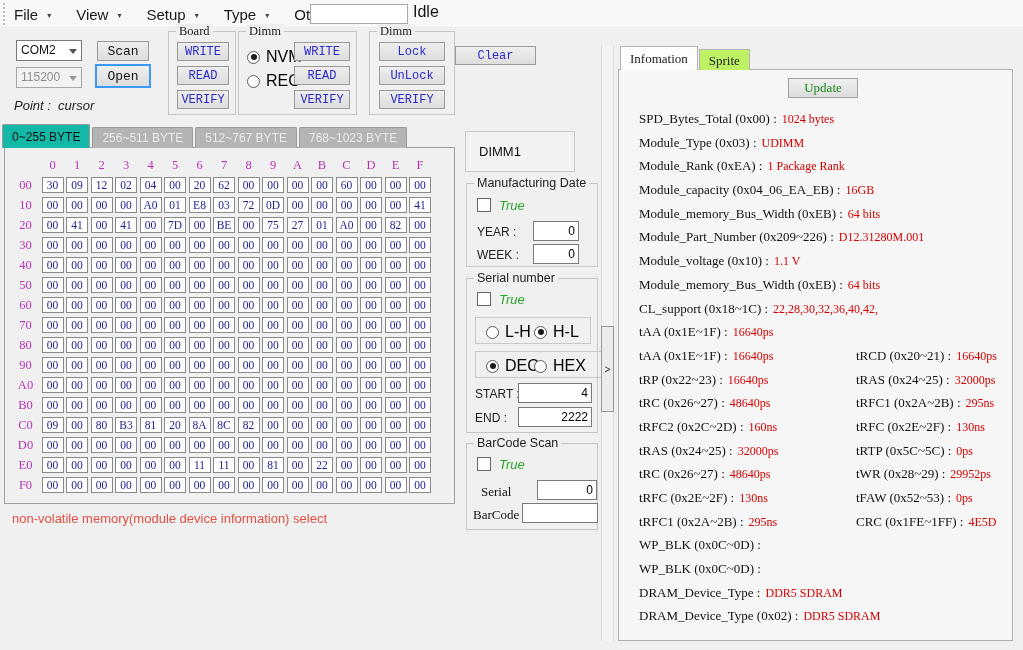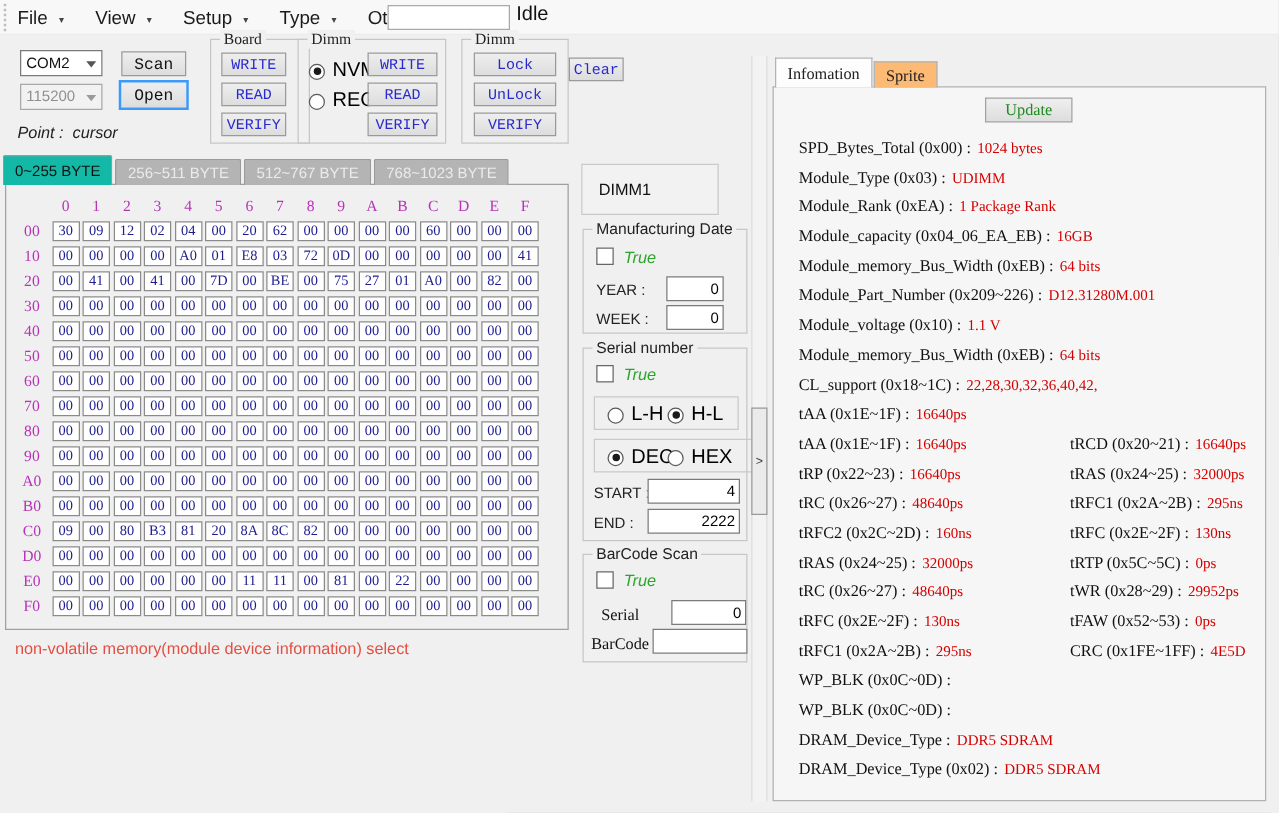--- a/index.html
+++ b/index.html
@@ -50,21 +50,21 @@
   .subbox { position:absolute; border:1px solid #c9c9c9; }
   .seriflbl { font-family:"Liberation Serif",serif; font-size:13px; color:#111; position:absolute; }
   .sanslbl { font-size:12px; color:#222; position:absolute; }
 
   
   .splitter { position:absolute; left:601px; top:45px; width:13px; height:596px; background:#f3f3f3; border-left:1px solid #dcdcdc; border-right:1px solid #dcdcdc; }
   .split-btn { position:absolute; left:-1px; top:281px; width:13px; height:86px; background:#ebebeb; border:1px solid #999; font-size:10px; color:#333; display:flex; align-items:center; justify-content:center; cursor:default; }
 
   
   .info-tabs { position:absolute; left:620px; top:46px; display:flex; align-items:flex-end; gap:1px; z-index:2; }
-  .itab { font-family:"Liberation Serif",serif; font-size:13px; padding:0 9px; height:21px; line-height:21px; background:#fdba74; color:#222; border:1px solid #b4b4b4; border-bottom:none; cursor:default; }
+  .itab { font-family:"Liberation Serif",serif; font-size:13px; padding:0 9px; height:21px; line-height:21px; background:#bef264; color:#222; border:1px solid #b4b4b4; border-bottom:none; cursor:default; }
   .itab.active { background:#fdfdfd; height:24px; line-height:24px; }
   .infopanel { position:absolute; left:618px; top:69px; width:395px; height:572px; border:1px solid #b0b0b0; background:#f6f6f6; }
   .update-btn { position:absolute; left:169px; top:8px; width:70px; height:20px; font-family:"Liberation Serif",serif; font-size:13px; color:#1f8a1f; background:linear-gradient(#efefef,#ddd); border:1px solid #a0a0a0; }
   .info-fields { position:absolute; left:0; top:36px; width:395px; }
   .frow { position:relative; height:23.7px; line-height:23.7px; padding-left:20px; white-space:nowrap; }
   .flabel { font-family:"Liberation Serif",serif; font-size:13px; color:#111; }
   .fvalue { font-family:"Liberation Serif",serif; font-size:12px; color:#d40000; margin-left:5px; }
   .rwrap { position:absolute; left:237px; top:0; }
 </style>
 </head>
@@ -107,21 +107,21 @@
   <div class="combo disabled" style="left:16px;top:67px;">
     <span>115200</span>
     <span class="chev" style="border-top-color:#9a9a9a;"></span>
   </div>
   <button class="gbtn" style="position:absolute;left:97px;top:41px;width:52px;height:20px;font-size:13px;">Scan</button>
   <button class="gbtn" style="position:absolute;left:95px;top:64px;width:56px;height:24px;font-size:13px;border:2px solid #3b99fc;">Open</button>
   <div class="point-text">
     <span>Point :</span>&nbsp;&nbsp;<span>cursor</span>
   </div>
 
-  <div class="groupbox" style="left:168px;top:31px;width:80px;height:84px;">
+  <div class="groupbox" style="left:168px;top:31px;width:68px;height:84px;">
     <div class="grouptitle serif">Board</div>
     <div>
         <button class="gbtn blue" style="position: absolute; left: 8px; top: 10px; width: 52px; height: 19px;">WRITE</button>
         <button class="gbtn blue" style="position: absolute; left: 8px; top: 34px; width: 52px; height: 19px;">READ</button>
         <button class="gbtn blue" style="position: absolute; left: 8px; top: 58px; width: 52px; height: 19px;">VERIFY</button>
       </div>
   </div>
 
   <div class="groupbox" style="left:238px;top:31px;width:119px;height:84px;">
     <div class="grouptitle serif">Dimm</div>
@@ -144,21 +144,21 @@
 
   <div class="groupbox" style="left:369px;top:31px;width:86px;height:84px;">
     <div class="grouptitle serif">Dimm</div>
     <div>
         <button class="gbtn blue" style="position: absolute; left: 9px; top: 10px; width: 66px; height: 19px;">Lock</button>
         <button class="gbtn blue" style="position: absolute; left: 9px; top: 34px; width: 66px; height: 19px;">UnLock</button>
         <button class="gbtn blue" style="position: absolute; left: 9px; top: 58px; width: 66px; height: 19px;">VERIFY</button>
       </div>
   </div>
 
-  <button class="gbtn blue" style="position:absolute;left:455px;top:46px;width:44px;height:19px;">Clear</button>
+  <button class="gbtn blue" style="position:absolute;left:455px;top:46px;width:81px;height:19px;">Clear</button>
 
   <div class="byte-tabs">
       <div class="btab active">0~255 BYTE</div>
       <div class="btab">256~511 BYTE</div>
       <div class="btab">512~767 BYTE</div>
       <div class="btab">768~1023 BYTE</div>
     </div>
   <div class="hexpanel">
     <div class="hexhdr">
         <span class="rowhdr"></span>

